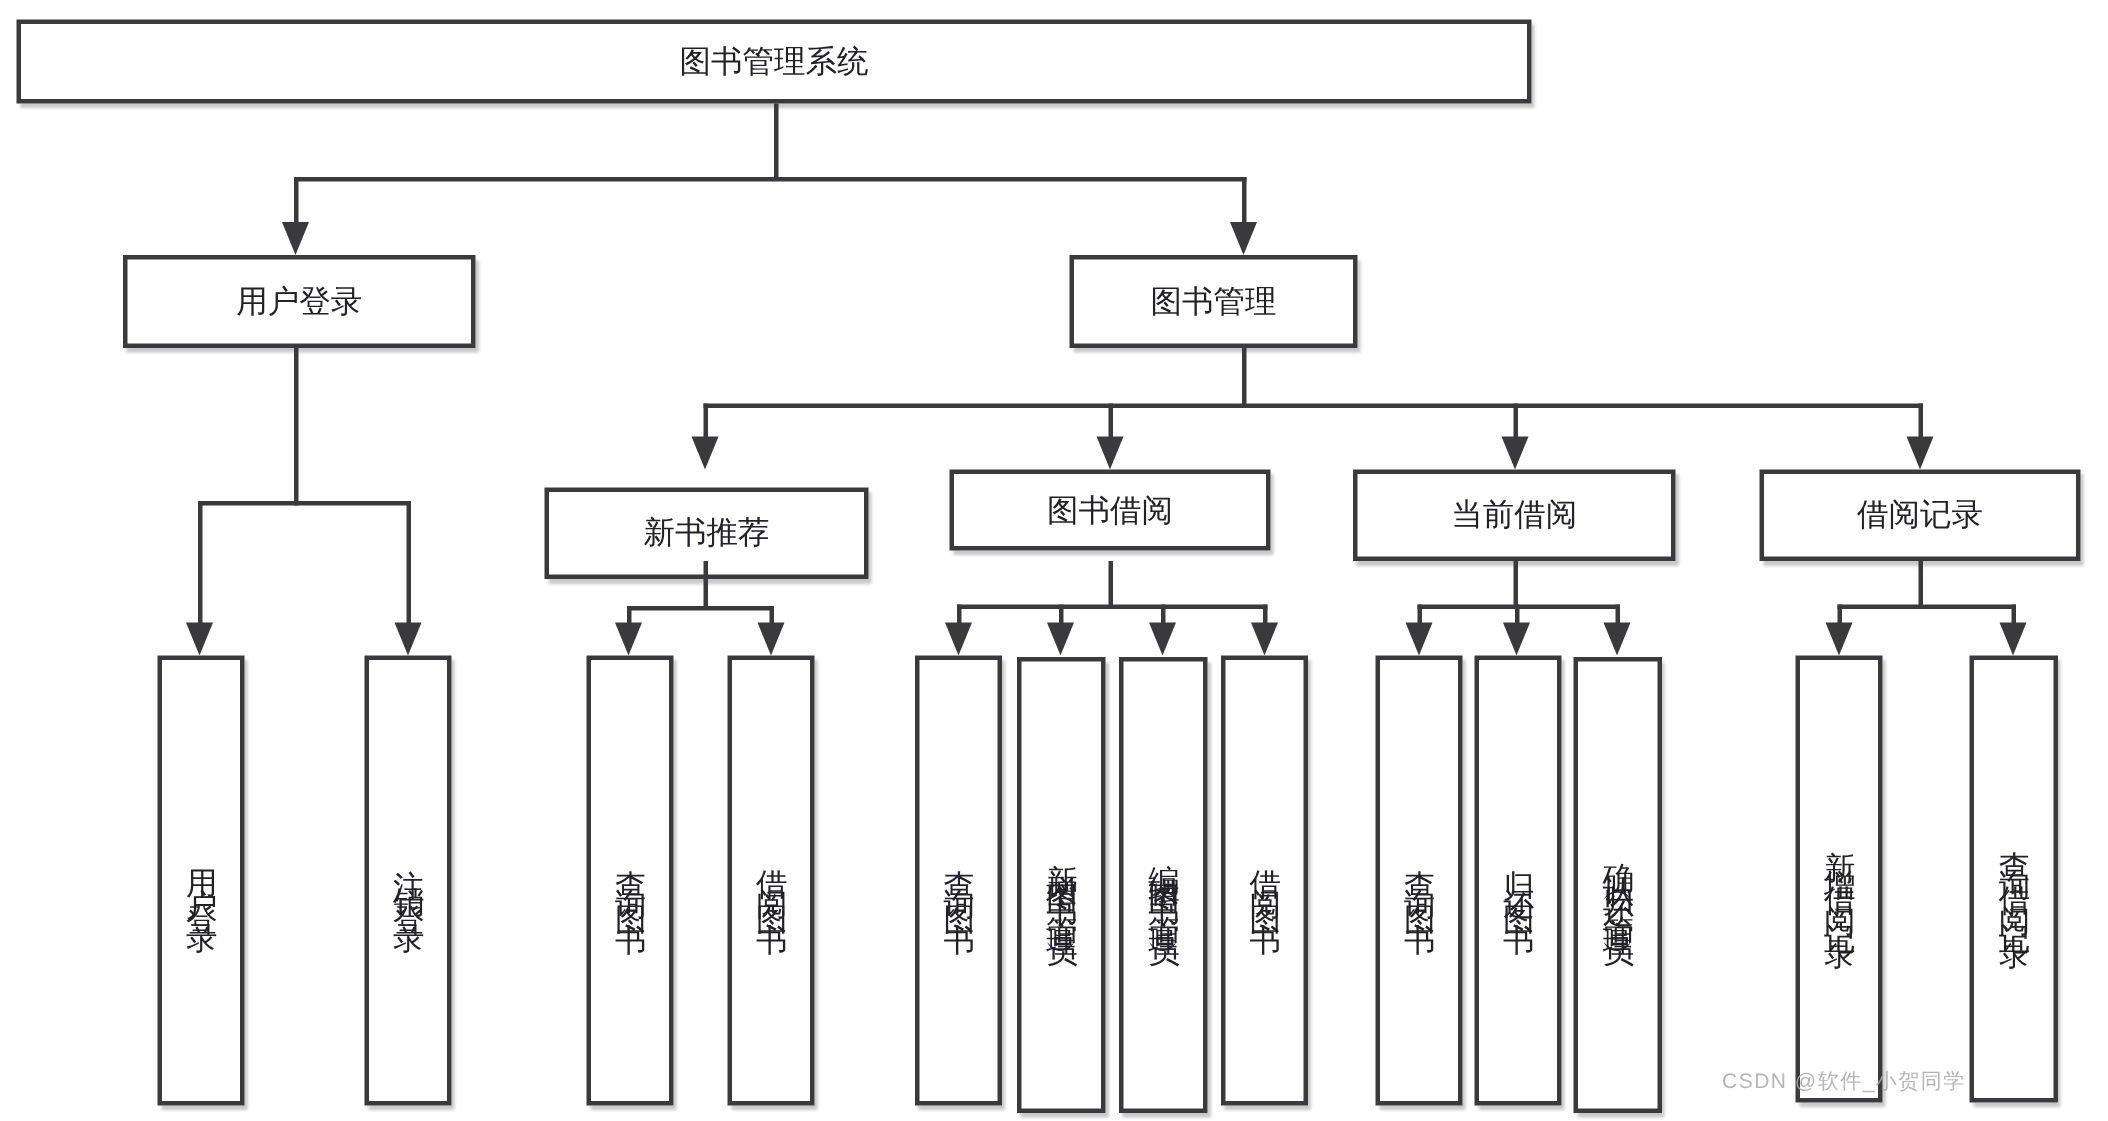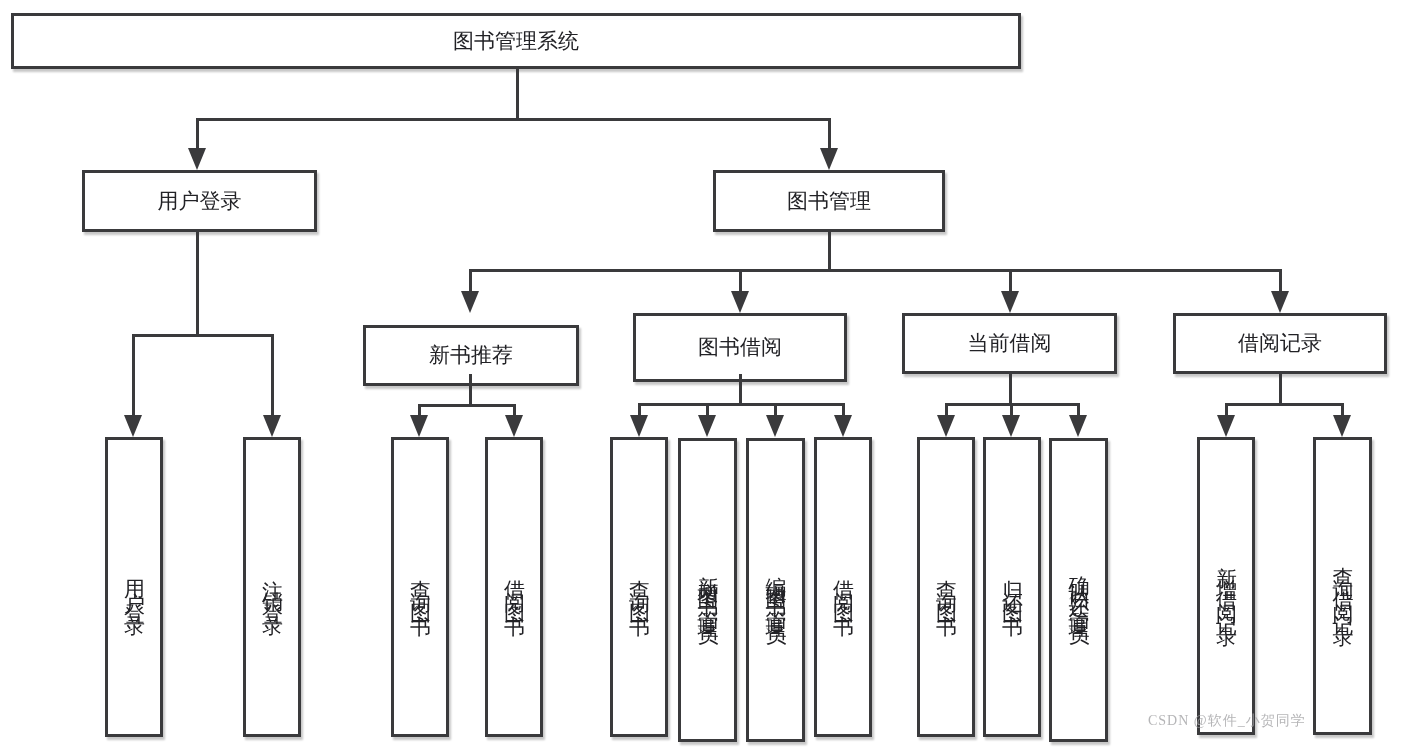--- a/index.html
+++ b/index.html
@@ -3,21 +3,21 @@
 <meta charset="utf-8">
 <style>
   :root { --ln: #3a3a3c; }
   html, body { margin: 0; padding: 0; background: #ffffff; }
   .canvas {
     position: relative;
     width: 1405px;
     height: 747px;
     background: #ffffff;
     overflow: hidden;
-    font-family: Liberation Serif, serif;
+    font-family: Liberation Sans, sans-serif;
     color: #222226;
   }
   .node {
     position: absolute;
     box-sizing: border-box;
     border: 3px solid var(--ln);
     background: #ffffff;
     display: flex;
     align-items: center;
     justify-content: center;
@@ -68,39 +68,39 @@
   <div class="line" style="left:516px; top:69px; width:3px; height:51px;"></div>
   <div class="line" style="left:196px; top:118px; width:635px; height:3px;"></div>
   <div class="line" style="left:196px; top:118px; width:3px; height:33px;"></div>
   <div class="arrow" style="left:188px; top:148px;"></div>
   <div class="line" style="left:828px; top:118px; width:3px; height:33px;"></div>
   <div class="arrow" style="left:820px; top:148px;"></div>
 
   <div class="node" style="left:82px; top:170px; width:235px; height:62px;">
     <span>用户登录</span>
   </div>
-  <div class="node" style="left:713px; top:170px; width:232px; height:62px;">
+  <div class="node" style="left:713px; top:170px; width:192px; height:62px;">
     <span>图书管理</span>
   </div>
 
   <div class="line" style="left:828px; top:232px; width:3px; height:39px;"></div>
   <div class="line" style="left:469px; top:269px; width:813px; height:3px;"></div>
   <div class="line" style="left:469px; top:269px; width:3px; height:24px;"></div>
   <div class="arrow" style="left:461px; top:291px;"></div>
   <div class="line" style="left:739px; top:269px; width:3px; height:24px;"></div>
   <div class="arrow" style="left:731px; top:291px;"></div>
   <div class="line" style="left:1009px; top:269px; width:3px; height:24px;"></div>
   <div class="arrow" style="left:1001px; top:291px;"></div>
   <div class="line" style="left:1279px; top:269px; width:3px; height:24px;"></div>
   <div class="arrow" style="left:1271px; top:291px;"></div>
 
   <div class="node" style="left:363px; top:325px; width:216px; height:61px;">
     <span>新书推荐</span>
   </div>
-  <div class="node" style="left:633px; top:313px; width:214px; height:69px;">
+  <div class="node" style="left:633px; top:313px; width:214px; height:54px;">
     <span>图书借阅</span>
   </div>
   <div class="node" style="left:1173px; top:313px; width:214px; height:61px;">
     <span>借阅记录</span>
   </div>
   <div class="node" style="left:902px; top:313px; width:215px; height:61px;">
     <span>当前借阅</span>
   </div>
 
   <div class="line" style="left:196px; top:232px; width:3px; height:105px;"></div>

